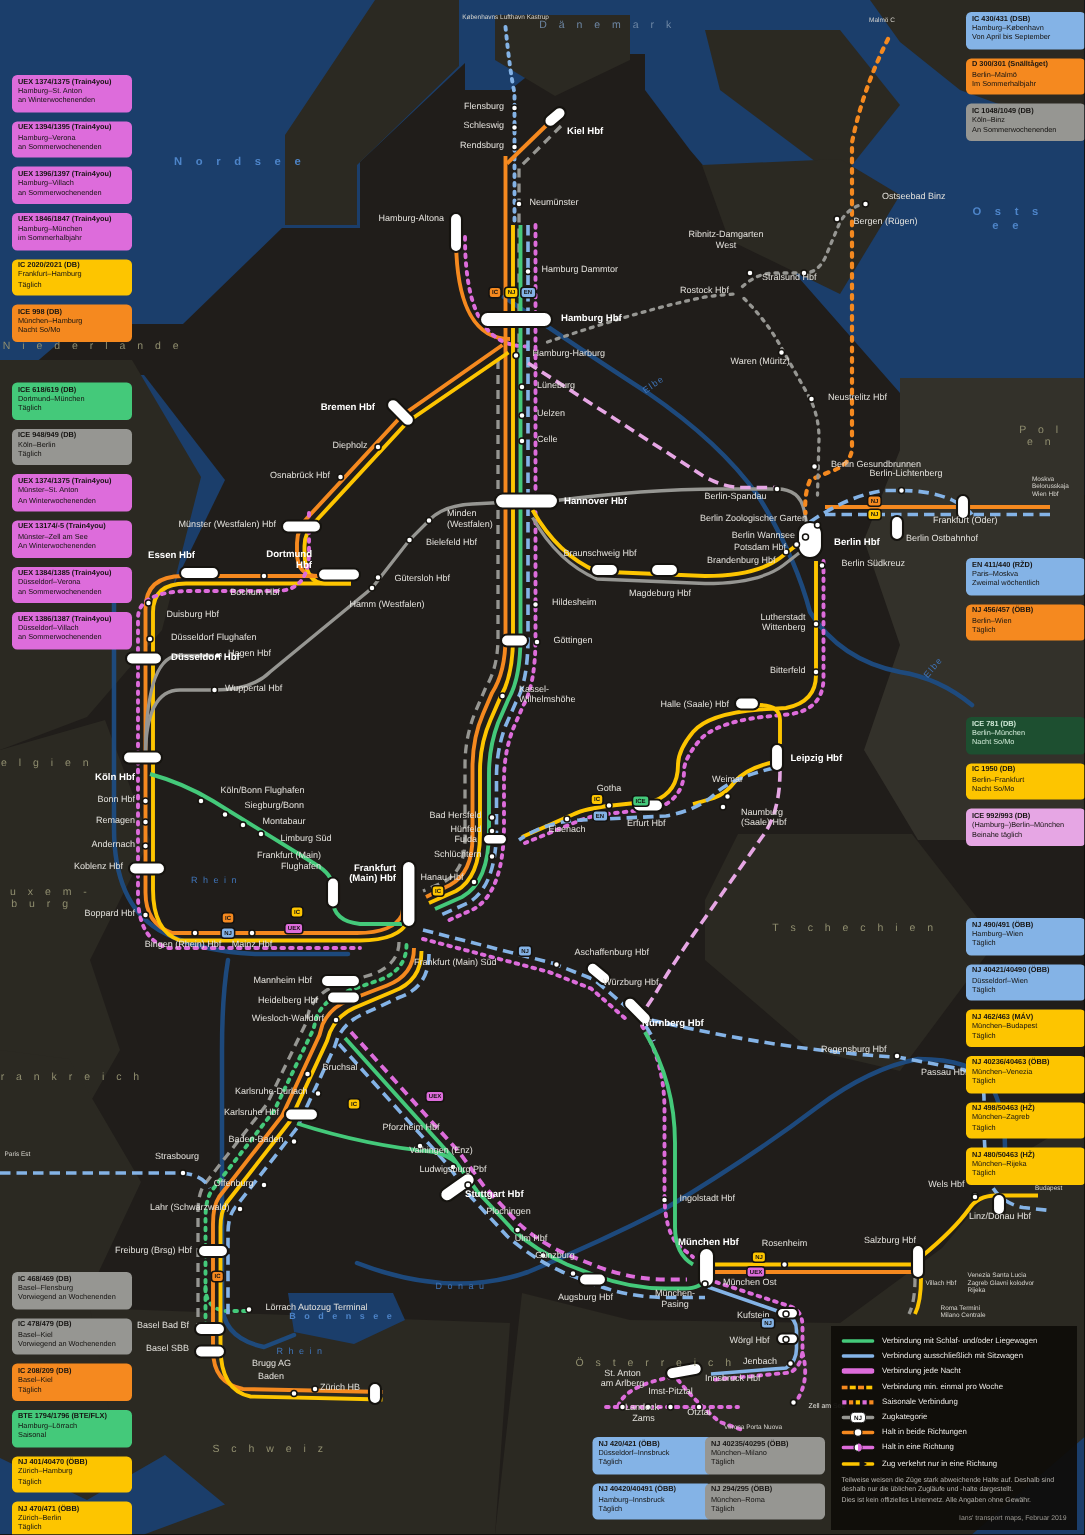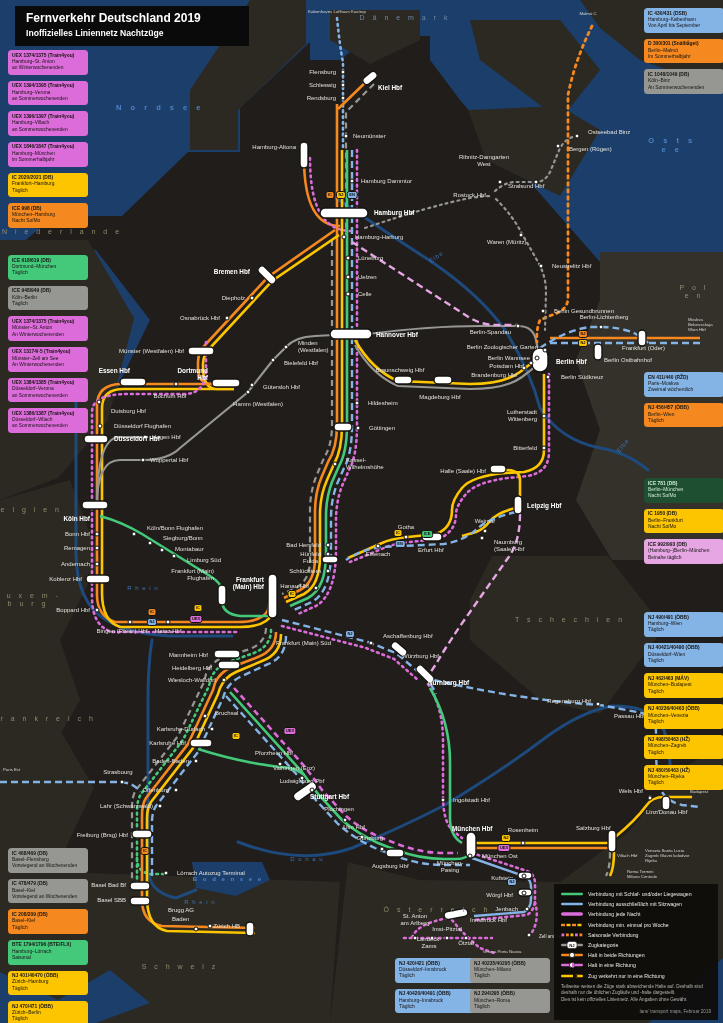--- a/index.html
+++ b/index.html
@@ -445,24 +445,20 @@
       <span class="marker" style="left: 292px; top: 594px; background: rgb(253, 197, 0);">IC</span>
       <span class="marker" style="left: 506px; top: 838px; background: rgb(253, 197, 0);">NJ</span>
       <span class="marker" style="left: 504px; top: 848px; background: rgb(221, 108, 219);">UEX</span>
       <span class="marker" style="left: 145px; top: 851px; background: rgb(245, 137, 31);">IC</span>
       <span class="marker" style="left: 290px; top: 731px; background: rgb(221, 108, 219);">UEX</span>
       <span class="marker" style="left: 512px; top: 882px; background: rgb(132, 179, 230);">NJ</span>
       <span class="marker" style="left: 236px; top: 736px; background: rgb(253, 197, 0);">IC</span>
       <span class="marker" style="left: 350px; top: 634px; background: rgb(132, 179, 230);">NJ</span>
     </div>
 
-  <div class="title-block">
-    <div class="t1">Fernverkehr Deutschland 2019</div>
-    <div class="t2">Inoffizielles Liniennetz Nachtzüge</div>
-  </div>
 
   <div id="legends">
       <div class="lgroup" style="left: 8px; top: 50px; position: absolute;">
         <div class="lgbox pink" style="background: rgb(221, 108, 219);">
           <div class="t">UEX 1374/1375 (Train4you)</div>
           <div class="l">Hamburg–St. Anton</div>
           <div class="l">an Winterwochenenden</div>
         </div>
         <div class="lgbox pink" style="background: rgb(221, 108, 219);">
           <div class="t">UEX 1394/1395 (Train4you)</div>

